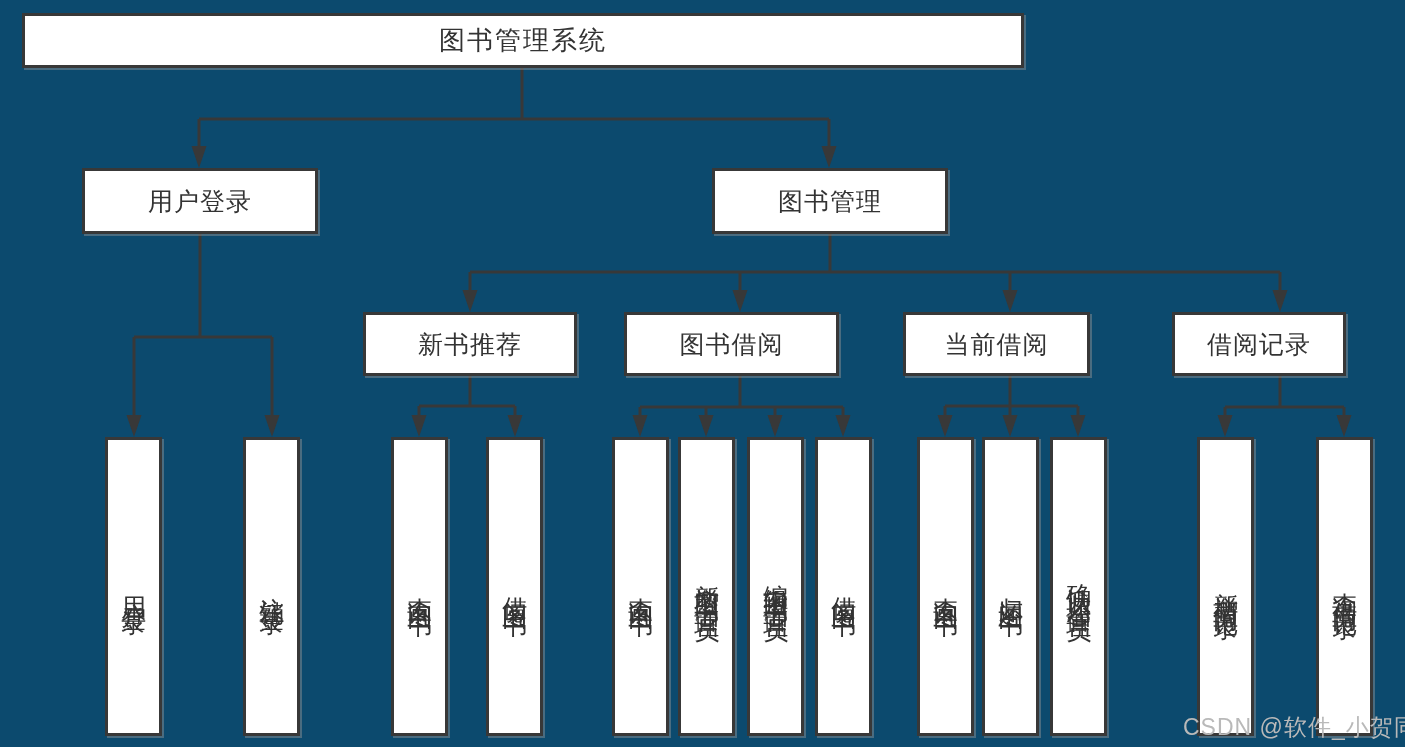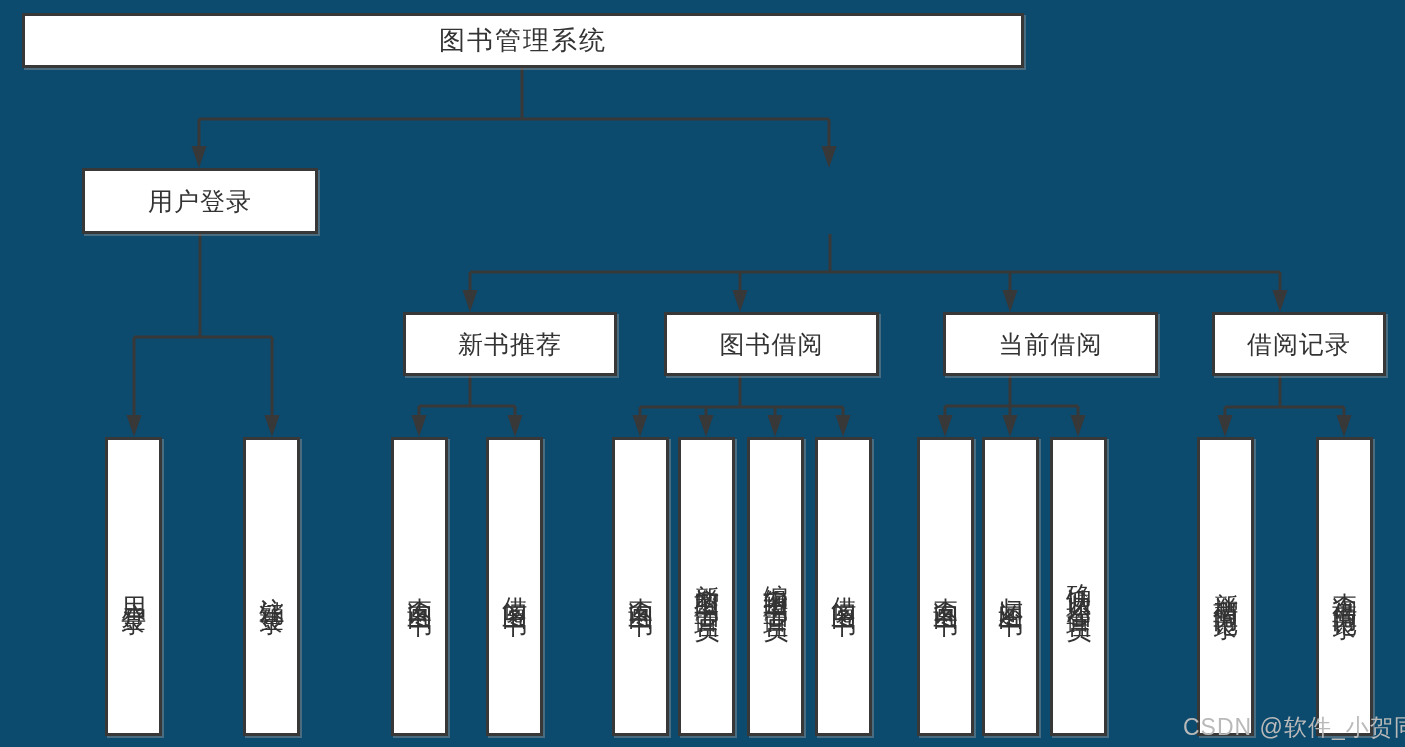--- a/index.html
+++ b/index.html
@@ -36,21 +36,21 @@
     top: 437px;
     width: 57px;
     height: 299px;
     font-size: 25px;
     writing-mode: vertical-lr;
     text-orientation: mixed;
     letter-spacing: 5px;
     line-height: 1.1;
   }
   .lvl2 { top: 168px; width: 236px; height: 66px; }
-  .lvl3 { top: 312px; height: 64px; margin-left: 40px; }
+  .lvl3 { top: 312px; height: 64px; }
   #watermark {
     position: absolute;
     left: 1183px;
     top: 712px;
     font-size: 23px;
     color: #b9b9b9;
     white-space: nowrap;
     z-index: 5;
     letter-spacing: 1px;
   }
@@ -108,24 +108,25 @@
     <g>
       <path class="conn" d="M1280,376 L1280,407 M1225,407 L1344,407 M1225,407 L1225,419 M1344,407 L1344,419"></path>
       <polygon class="head" points="1225,437 1217.5,415 1232.5,415"></polygon>
       <polygon class="head" points="1344,437 1336.5,415 1351.5,415"></polygon>
     </g>
   </svg>
 
   <div class="box root-box" style="left:22px; top:13px; width:1002px; height:55px;">图书管理系统</div>
 
   <div class="box h-box lvl2" style="left:82px;">用户登录</div>
+  <div class="box h-box lvl2" style="left:712px;">图书管理</div>
 
   <div class="box h-box lvl3" style="left:363px; width:214px;">新书推荐</div>
   <div class="box h-box lvl3" style="left:624px; width:215px;">图书借阅</div>
-  <div class="box h-box lvl3" style="left:903px; width:215px;">当前借阅</div>
+  <div class="box h-box lvl3" style="left:903px; width:187px;">当前借阅</div>
   <div class="box h-box lvl3" style="left:1172px; width:174px;">借阅记录</div>
 
   <div class="box v-box" style="left:105px;">用户登录</div>
   <div class="box v-box" style="left:243px;">注销登录</div>
 
   <div class="box v-box" style="left:391px;">查询图书</div>
   <div class="box v-box" style="left:486px;">借阅图书</div>
 
   <div class="box v-box" style="left:612px;">查询图书</div>
   <div class="box v-box" style="left:678px;">新增图书（管理员）</div>

